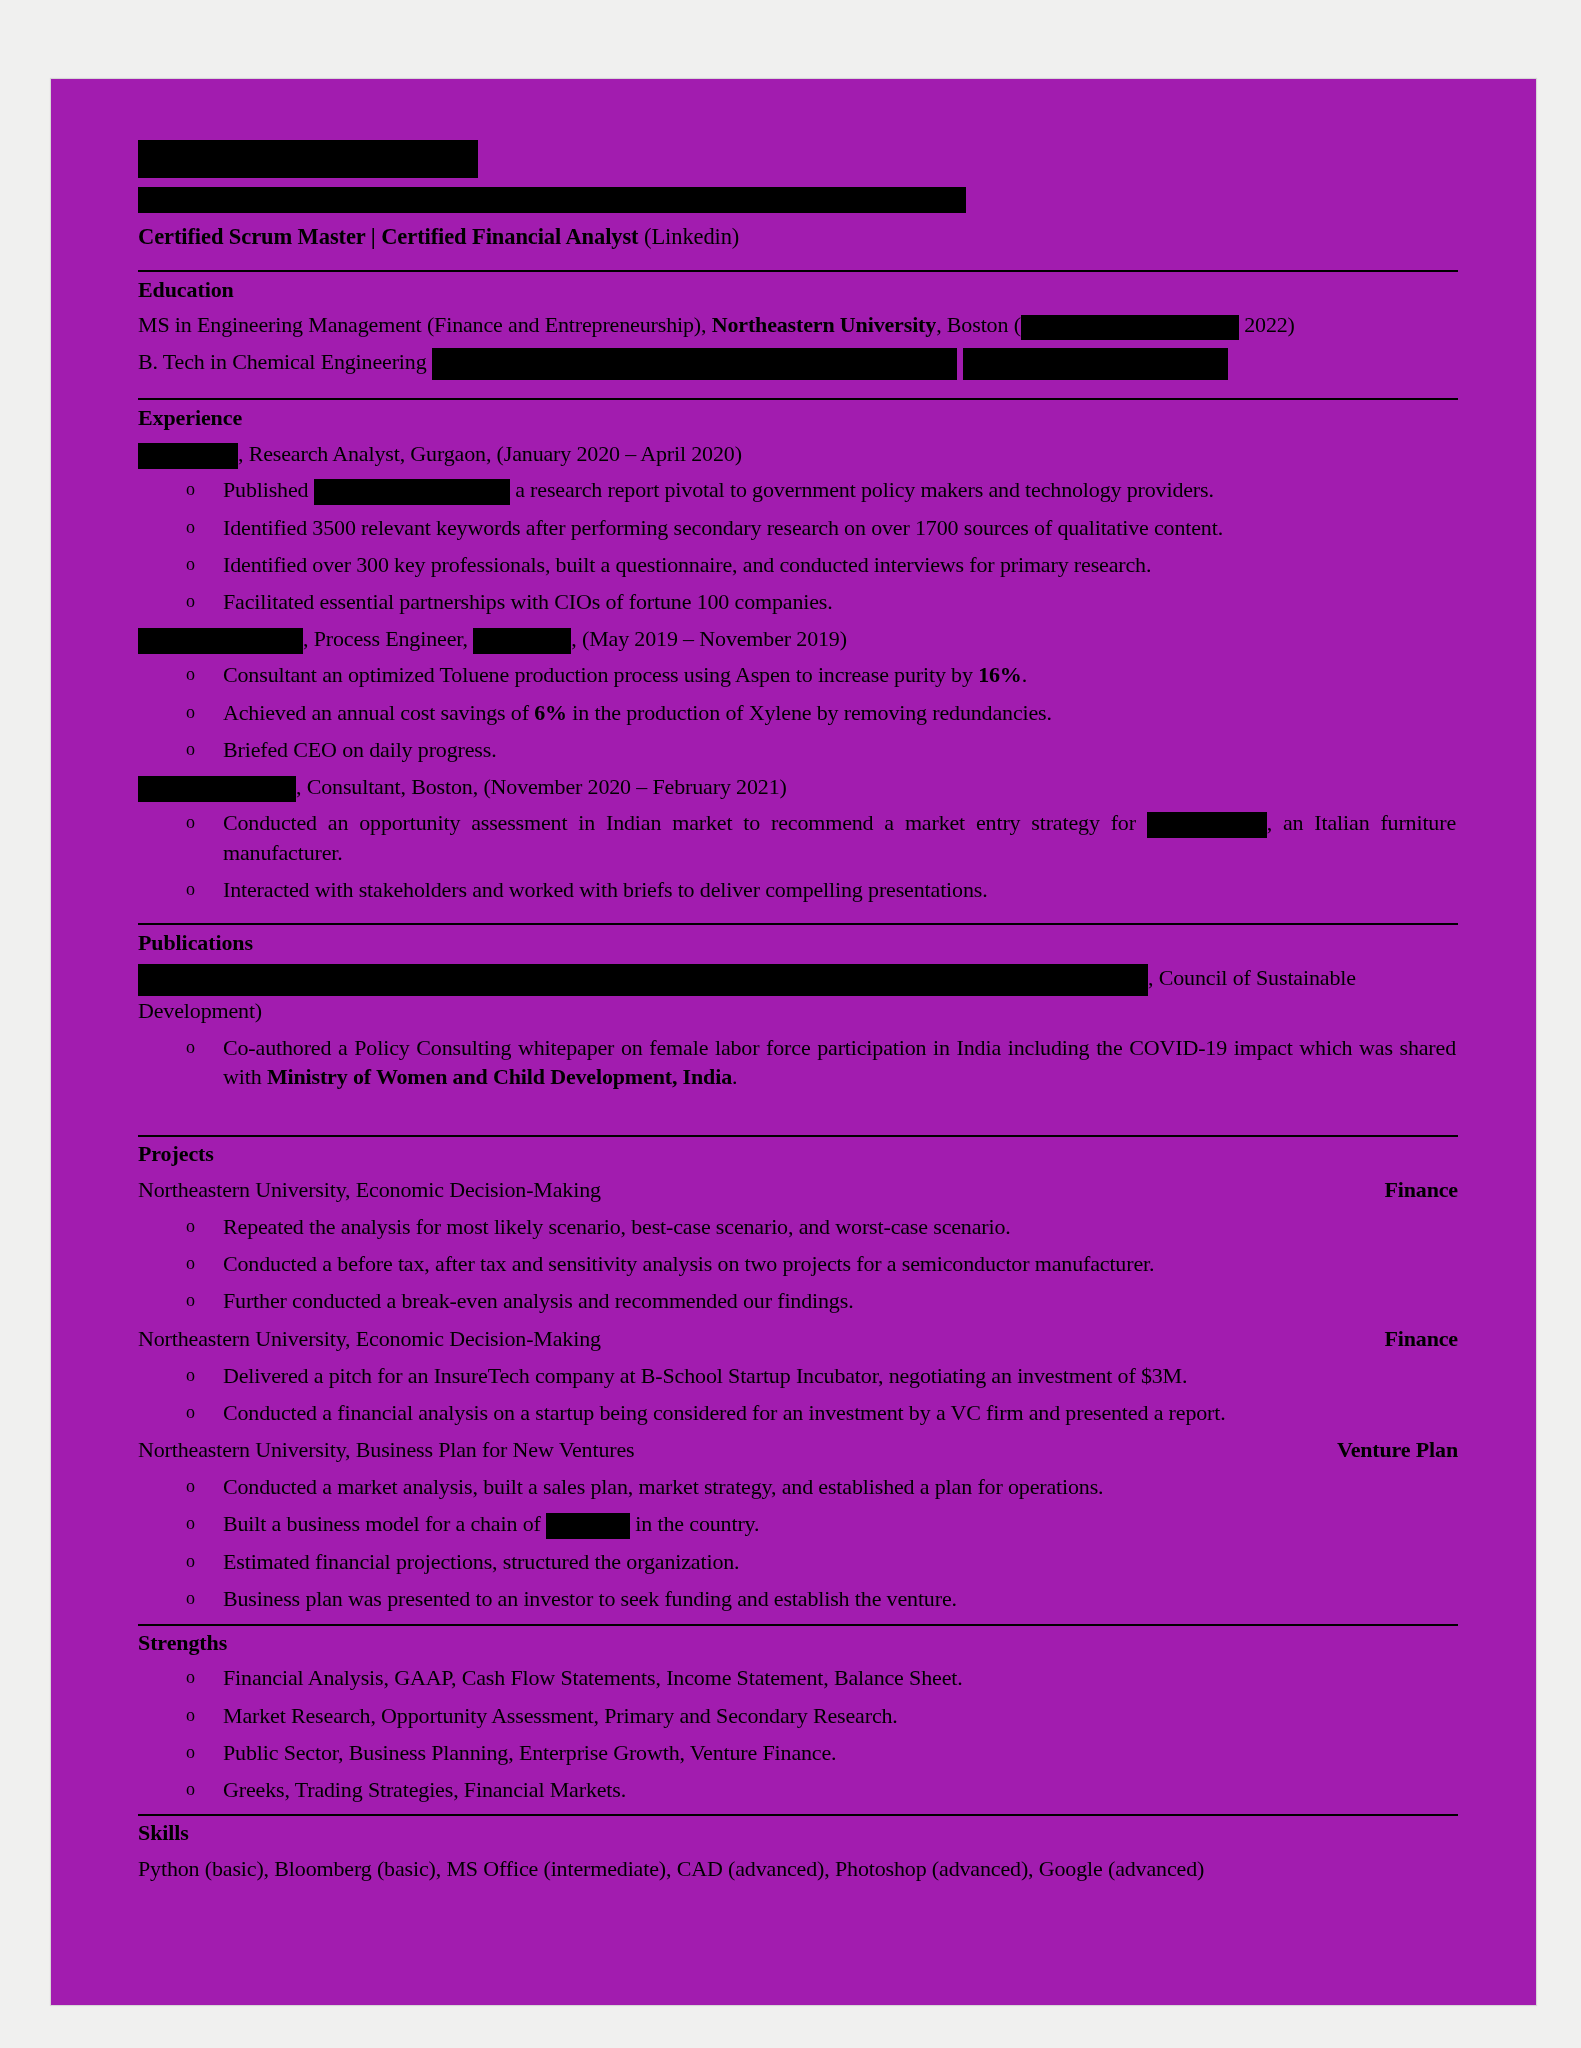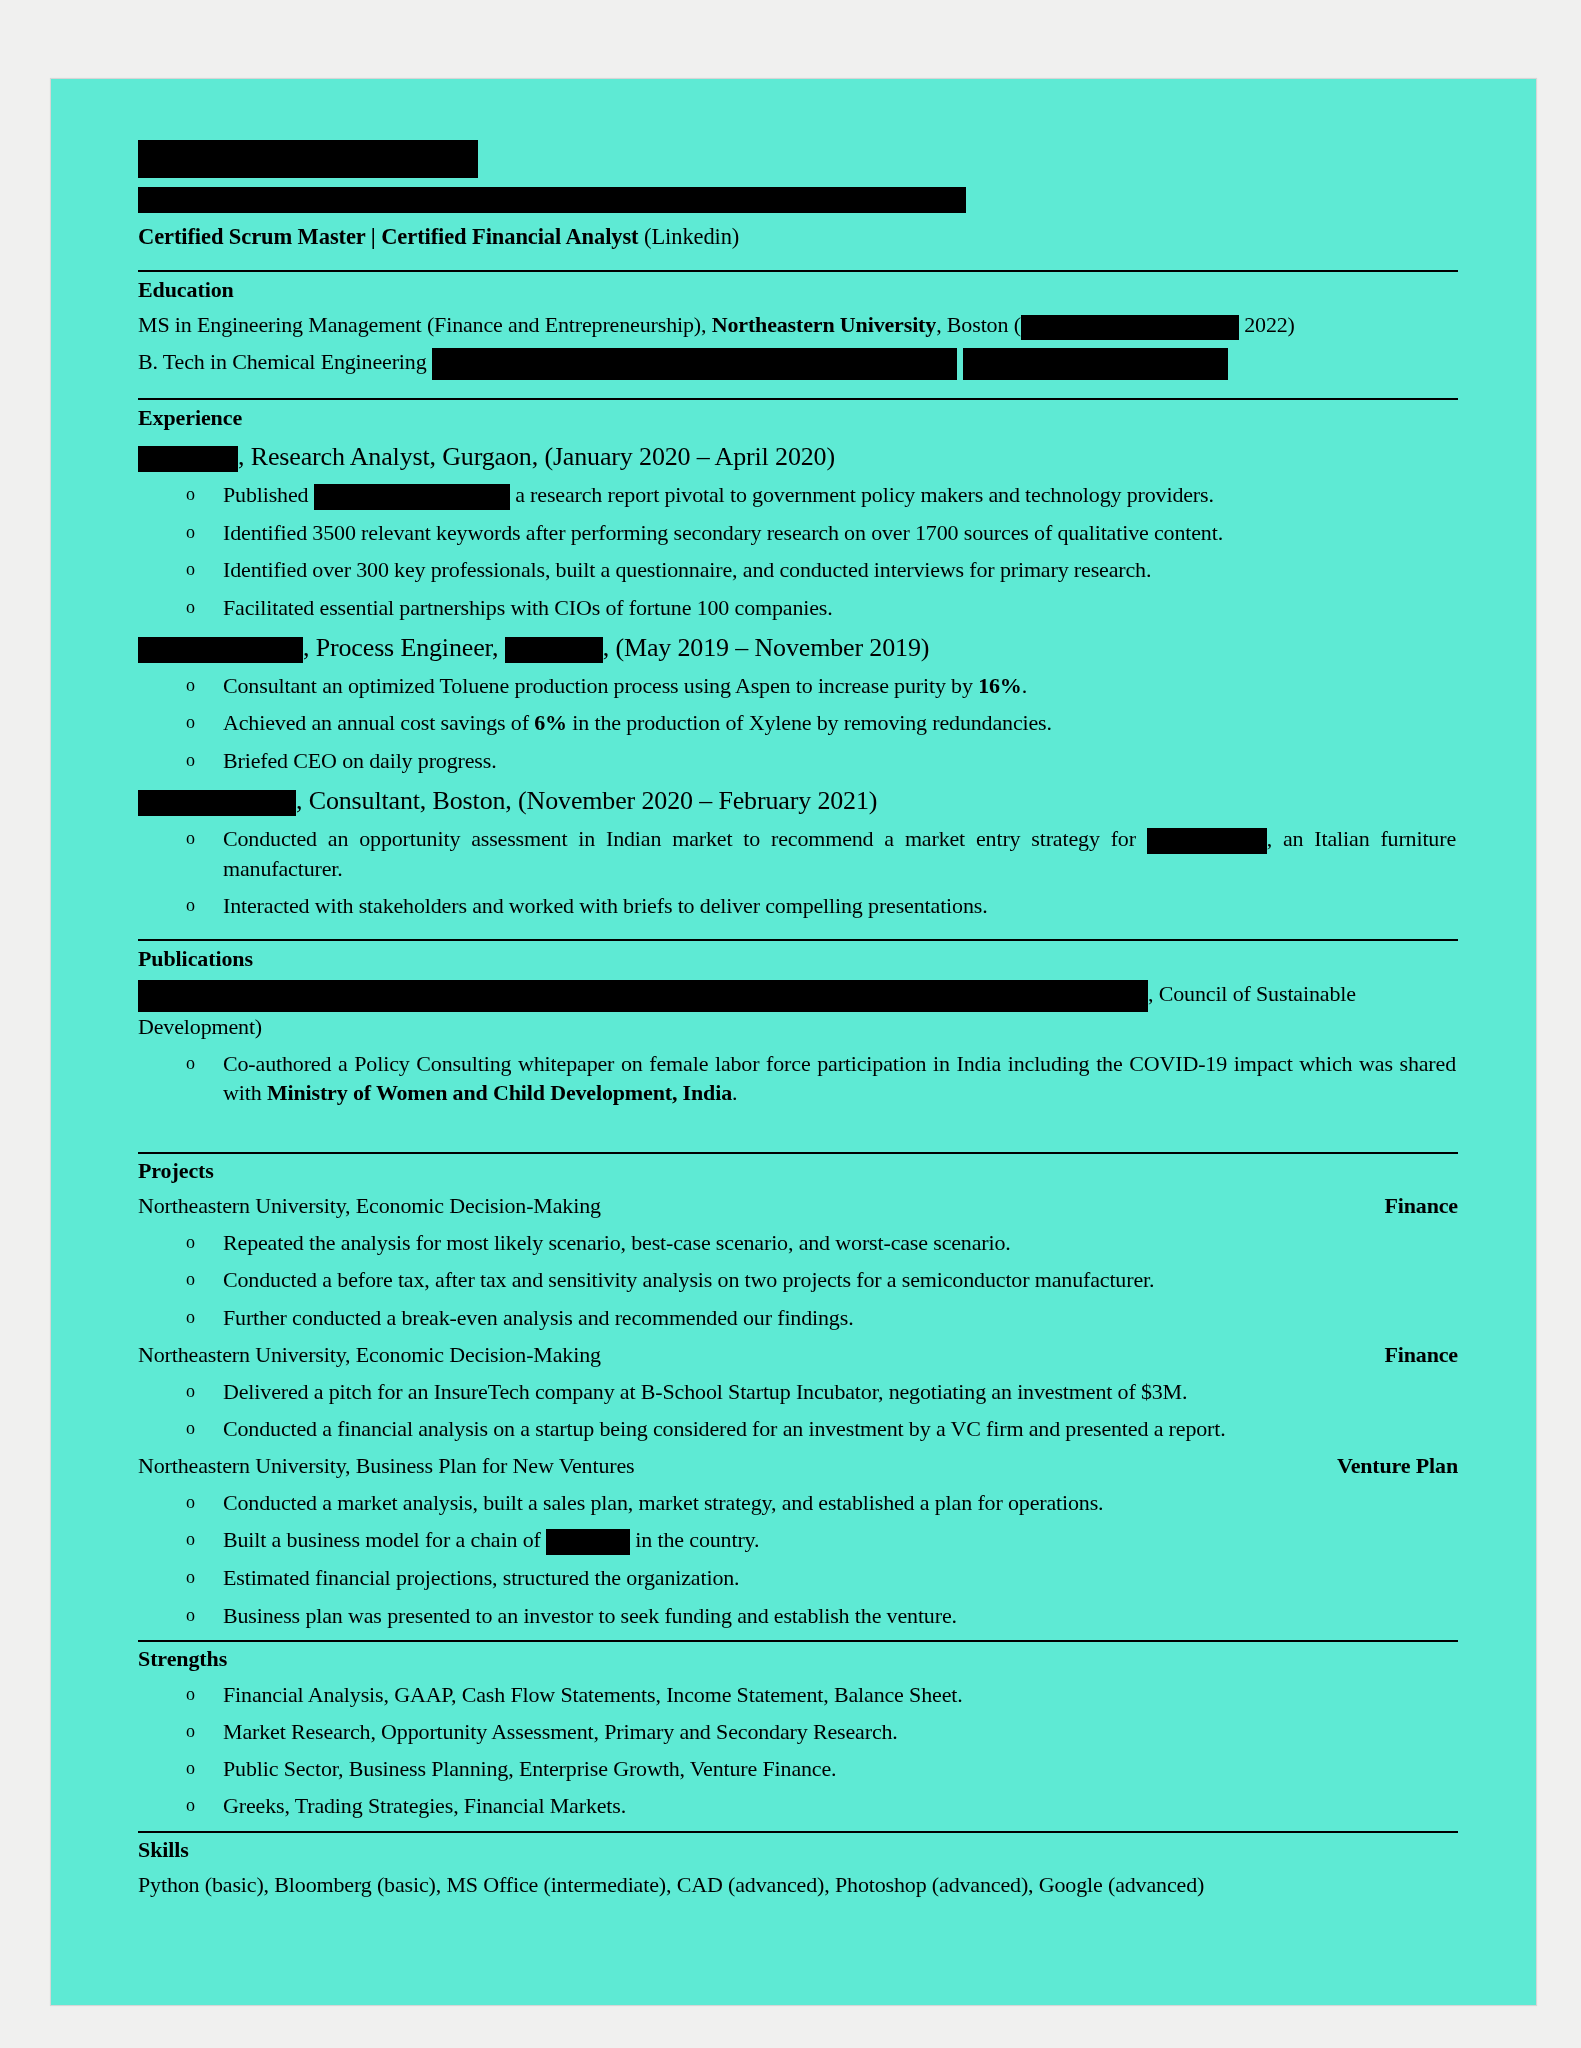--- a/index.html
+++ b/index.html
@@ -16,21 +16,21 @@
     -webkit-font-smoothing: antialiased;
   }
 
   
   .page {
     position: absolute;
     left: 50px;
     top: 78px;
     width: 1487px;
     height: 1928px;
-    background: #5eead4;
+    background: #a21caf;
     border: 1px solid #d6d6d6;
     box-shadow: 0 0 1px rgba(0,0,0,.08);
     overflow: hidden;
   }
   .doc {
     position: absolute;
     left: 87px;
     top: 61px;
     width: 1320px;
   }
@@ -79,21 +79,21 @@
   
   p.line {
     font-size: 22px;
     line-height: 1.36;
     margin: 0 0 7px 0;
     letter-spacing: -0.15px;
   }
   p.line b { font-weight: bold; }
 
   .role {
-    font-size: 26px;
+    font-size: 22px;
     line-height: 1.36;
     margin: 2px 0 6px 0;
     letter-spacing: -0.15px;
   }
 
   
   ul.bullets {
     list-style: none;
     margin: 0 0 4px 0;
     padding: 0;

